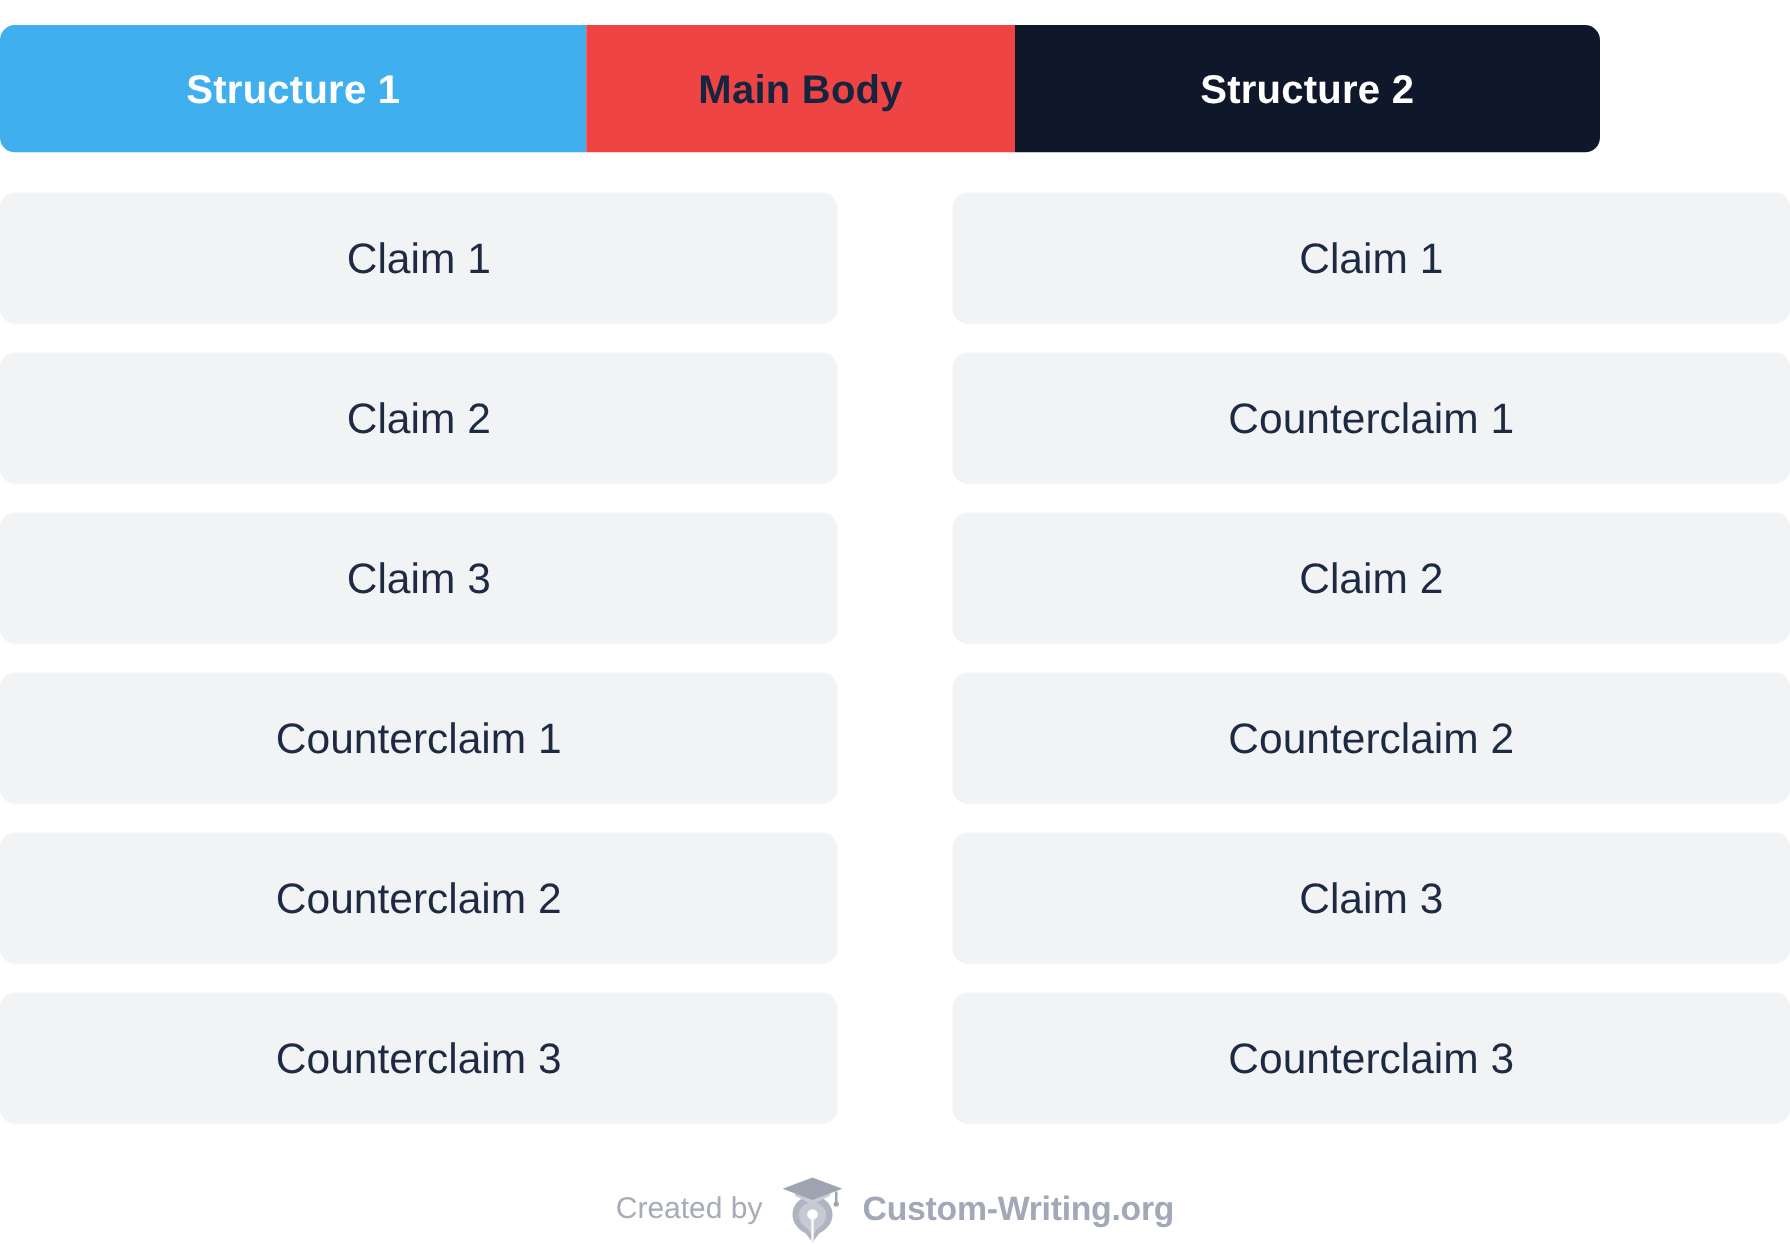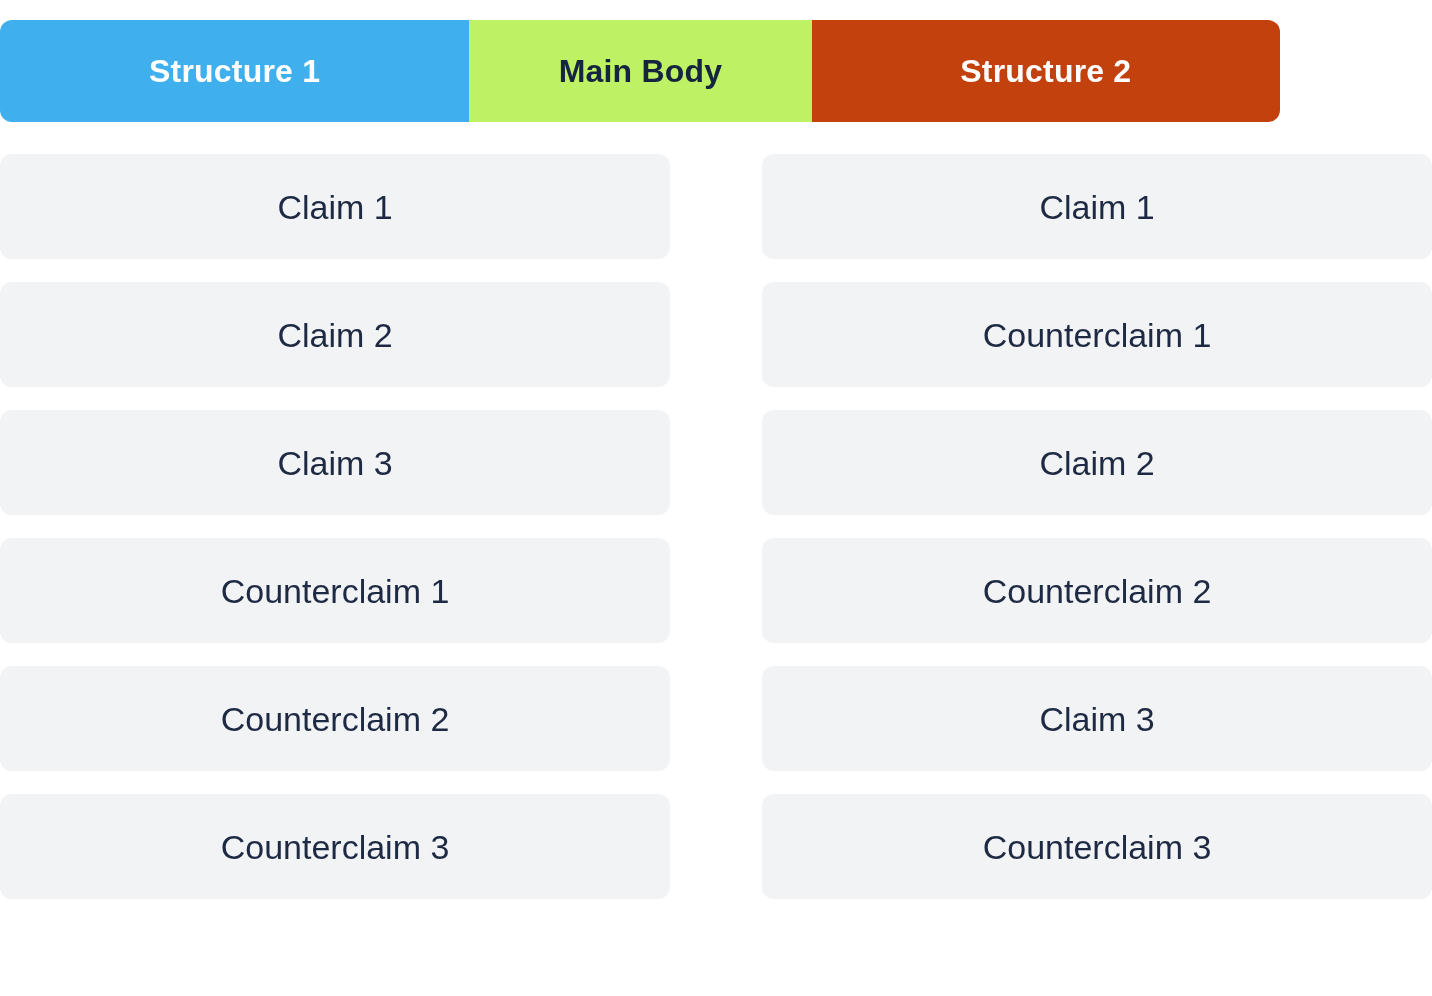--- a/index.html
+++ b/index.html
@@ -33,22 +33,22 @@
     overflow: hidden;
   }
   .header-cell {
     display: flex;
     align-items: center;
     justify-content: center;
     height: 100%;
     box-sizing: border-box;
   }
   .header-cell-left  { width: 525px; background: #3FAFEE; }
-  .header-cell-mid   { width: 383px; background: #bef264; }
-  .header-cell-right { width: 524px; background: #c2410c; }
+  .header-cell-mid   { width: 383px; background: #ef4444; }
+  .header-cell-right { width: 524px; background: #0f172a; }
 
   .header-label {
     font-size: 32px;
     font-weight: bold;
     letter-spacing: 0.2px;
     line-height: 1;
   }
   .header-label-light { color: #ffffff; }
   .header-label-dark  { color: #15253F; }
 
@@ -173,14 +173,37 @@
       <div class="card">
         <span class="card-label">Claim 3</span>
       </div>
       <div class="card">
         <span class="card-label">Counterclaim 3</span>
       </div>
     </div>
 
   </div>
 
+  <div class="footer">
+    <span class="footer-created">Created by</span>
+
+    <svg class="footer-logo" viewBox="0 0 52 54" aria-hidden="true">
+
+      <path d="M26 17 C16.5 17 10 23.5 10 31.5 C10 38.5 14.5 43.5 20.5 46.5 L26 54 L31.5 46.5 C37.5 43.5 42 38.5 42 31.5 C42 23.5 35.5 17 26 17 Z" fill="#AFB4C1"></path>
+
+      <path d="M26 22 C19.5 22 15 26.5 15 32 C15 36.5 18 40.5 22 43 L26 49 L30 43 C34 40.5 37 36.5 37 32 C37 26.5 32.5 22 26 22 Z" fill="#C6CAD4"></path>
+
+      <circle cx="26" cy="31.5" r="4.2" fill="#FFFFFF"></circle>
+
+      <rect x="25.1" y="35" width="1.8" height="18" fill="#FFFFFF"></rect>
+
+      <path d="M12 10 L26 17 L40 10 L40 16.5 L26 23.5 L12 16.5 Z" fill="#C8CCD6"></path>
+
+      <path d="M26 2 L50 11 L26 20 L2 11 Z" fill="#9EA4B2"></path>
+
+      <path d="M45 13.2 L45 22" stroke="#9EA4B2" stroke-width="2" fill="none"></path>
+      <circle cx="45" cy="23.2" r="2.1" fill="#9EA4B2"></circle>
+    </svg>
+
+    <span class="footer-brand">Custom-Writing.org</span>
+  </div>
 
 </div>
 
 </body></html>

